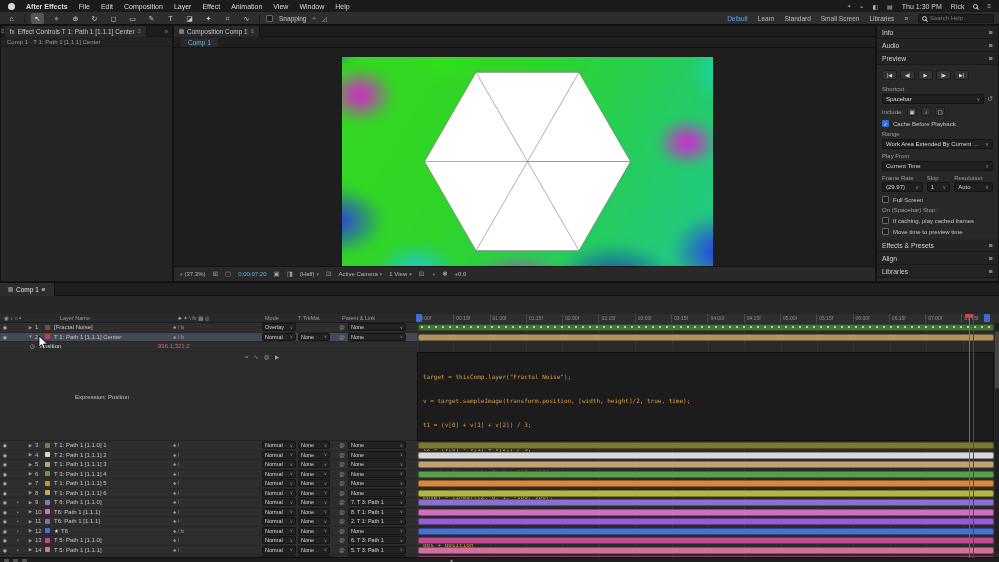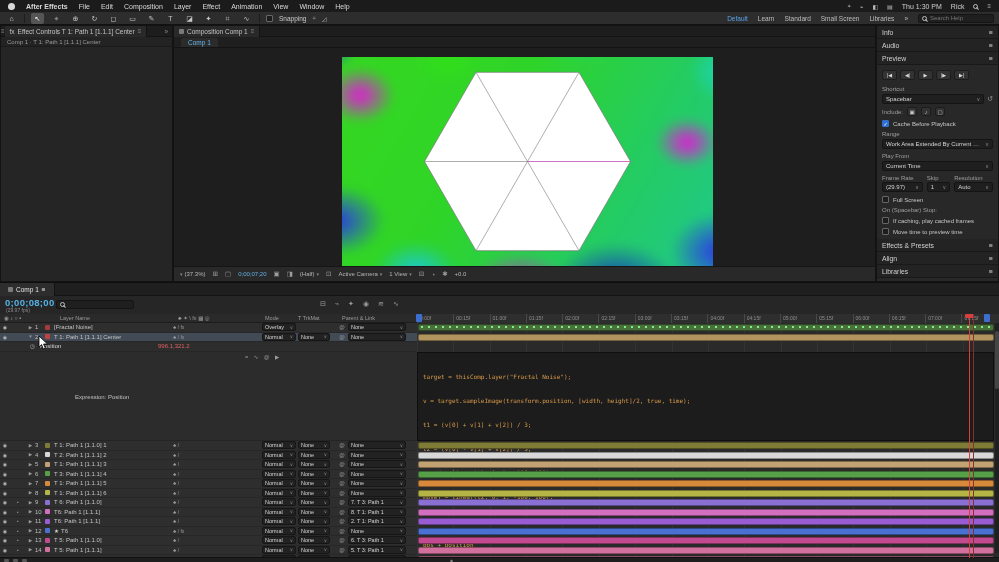--- a/index.html
+++ b/index.html
@@ -369,36 +369,20 @@
   </div>
 
   <div id="timeline">
     <div class="tl-tabs">
       <span class="tl-tab">
         <i class="sq"></i>
         <b>Comp 1</b>
         <s class="tmenu">≡</s>
       </span>
     </div>
-    <div class="tl-head">
-      <span class="tl-time">0;00;08;00</span>
-      <span class="tl-sub">(29.97 fps)</span>
-      <span class="tl-search searchbox">
-        <span class="mag"></span>
-        <input style="">
-      </span>
-      <span class="tl-btns">
-        <s>⊟</s>
-        <s>⌁</s>
-        <s>✦</s>
-        <s>◉</s>
-        <s>≋</s>
-        <s>∿</s>
-      </span>
-    </div>
     <div class="tl-cols">
       <span class="ch" style="left:4px;">◉ ♪ ○ ▪</span>
       <span class="ch" style="left:60px;">Layer Name</span>
       <span class="ch" style="left:178px;">♣ ✦ \ fx ▦ ◎</span>
       <span class="ch" style="left:265px;">Mode</span>
       <span class="ch" style="left:298px;">T TrkMat</span>
       <span class="ch" style="left:342px;">Parent &amp; Link</span>
       <div class="ruler">
         <s class="rl">0:00f</s>
         <s class="rl">00:15f</s>

